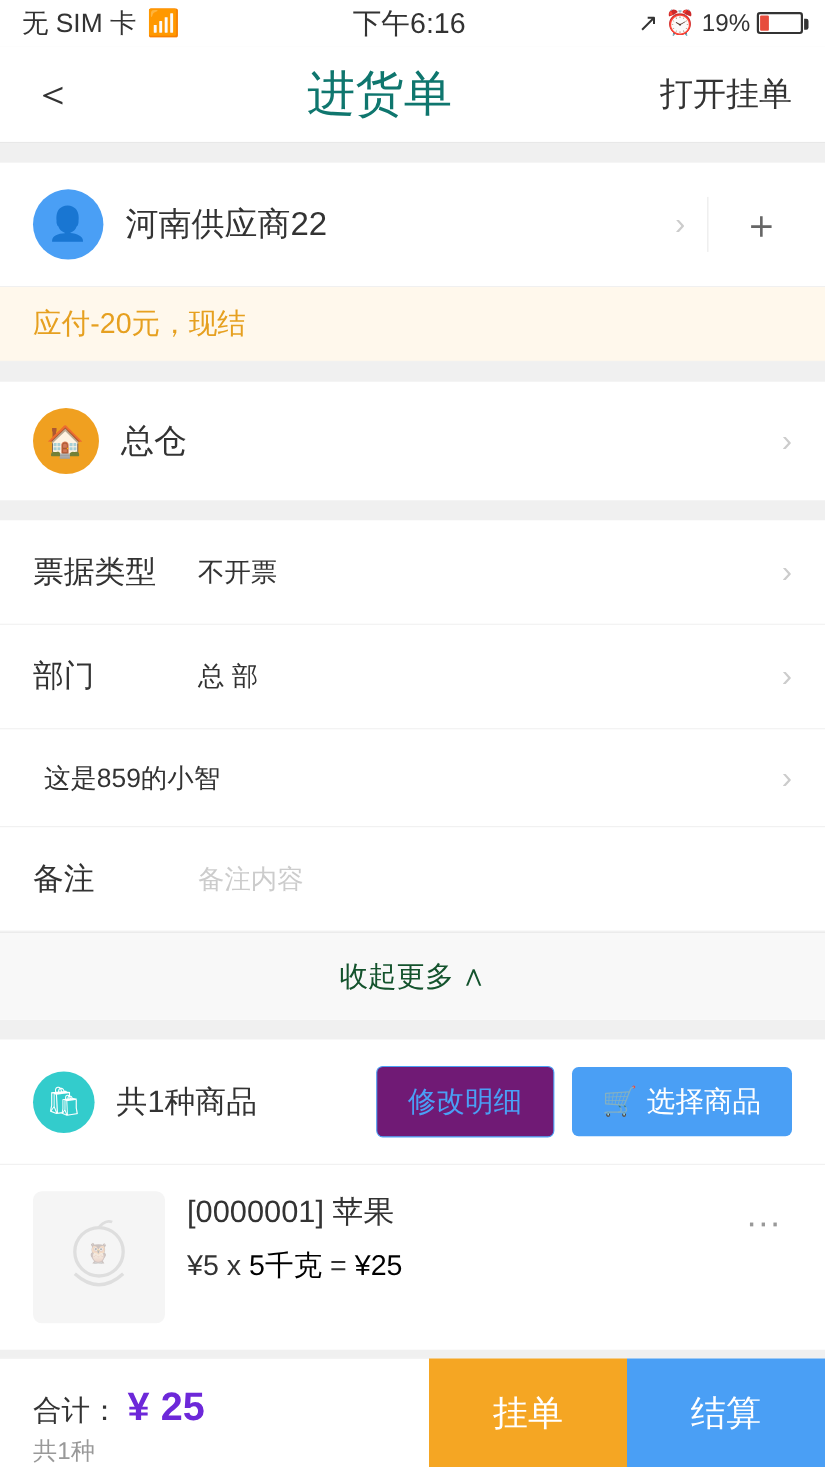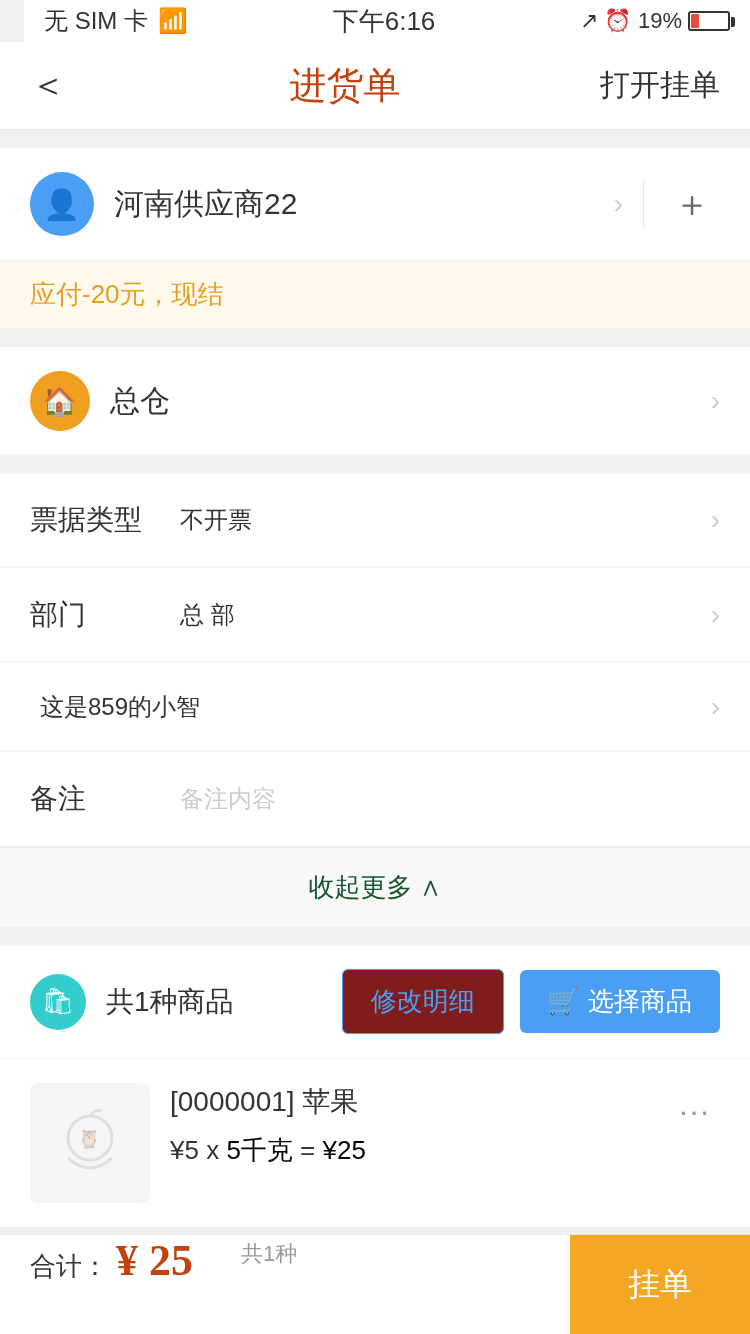--- a/index.html
+++ b/index.html
@@ -16,21 +16,20 @@
     
     .status-bar {
       background: #fff;
       height: 42px;
       display: flex;
       align-items: center;
       justify-content: space-between;
       padding: 0 20px;
       font-size: 24px;
       color: #333;
-      margin-left: 24px;
     }
     .status-left { display: flex; align-items: center; gap: 10px; }
     .status-center { font-size: 26px; font-weight: 500; }
     .status-right { display: flex; align-items: center; gap: 6px; font-size: 22px; }
     .battery-icon {
       display: inline-block;
       width: 42px;
       height: 20px;
       border: 2px solid #333;
       border-radius: 3px;
@@ -66,23 +65,23 @@
       padding: 0 30px;
       border-bottom: 1px solid #e8e8e8;
     }
     .nav-back {
       font-size: 36px;
       color: #333;
       width: 60px;
       cursor: pointer;
     }
     .nav-title {
-      font-size: 37px;
+      font-size: 44px;
       font-weight: 500;
-      color: #c2410c;
+      color: #0f766e;
     }
     .nav-action {
       font-size: 30px;
       color: #333;
       cursor: pointer;
     }
 
     
     .section-gap {
       height: 18px;
@@ -242,21 +241,21 @@
       flex-shrink: 0;
     }
     .product-count {
       flex: 1;
       font-size: 28px;
       color: #333;
     }
     .btn-outline {
       border: 1.5px solid #4a9ff5;
       color: #4a9ff5;
-      background: #7f1d1d;
+      background: #701a75;
       padding: 14px 28px;
       border-radius: 6px;
       font-size: 26px;
       margin-right: 16px;
       cursor: pointer;
     }
     .btn-primary {
       background: #4a9ff5;
       color: #fff;
       padding: 14px 28px;
@@ -321,39 +320,37 @@
       width: 750px;
       height: 100px;
       display: flex;
       align-items: stretch;
       background: #fff;
       border-top: 1px solid #e8e8e8;
     }
     .bottom-total {
       flex: 1;
       display: flex;
-      flex-direction: row;
-      justify-content: flex-start;
+      flex-direction: column;
+      justify-content: flex-end;
       padding: 0 30px;
-      gap: 48px;
     }
     .bottom-total-line {
       display: flex;
       align-items: baseline;
       gap: 8px;
     }
     .total-label {
       font-size: 26px;
       color: #333;
     }
     .total-amount {
-      font-size: 44px;
+      font-size: 36px;
       font-weight: 600;
-      color: #c2410c;
-      font-family: Liberation Serif, serif;
+      color: #6d28d9;
     }
     .total-sub {
       font-size: 22px;
       color: #999;
       margin-top: 4px;
     }
     .btn-hang {
       width: 180px;
       background: #f5a623;
       color: #fff;
@@ -508,13 +505,14 @@
 
 <div class="bottom-bar">
   <div class="bottom-total">
     <div class="bottom-total-line">
       <span class="total-label">合计：</span>
       <span class="total-amount">¥ 25</span>
     </div>
     <div class="total-sub">共1种</div>
   </div>
   <button class="btn-hang">挂单</button>
+  <button class="btn-checkout">结算</button>
 </div>
 
 </body></html>

